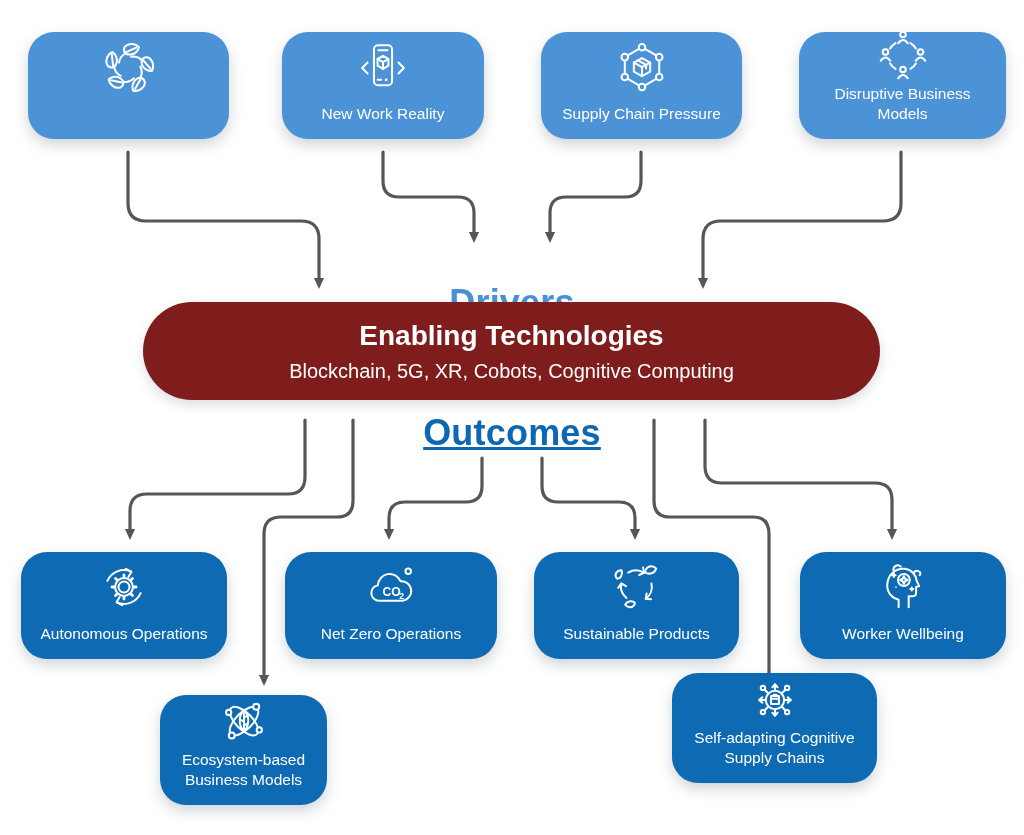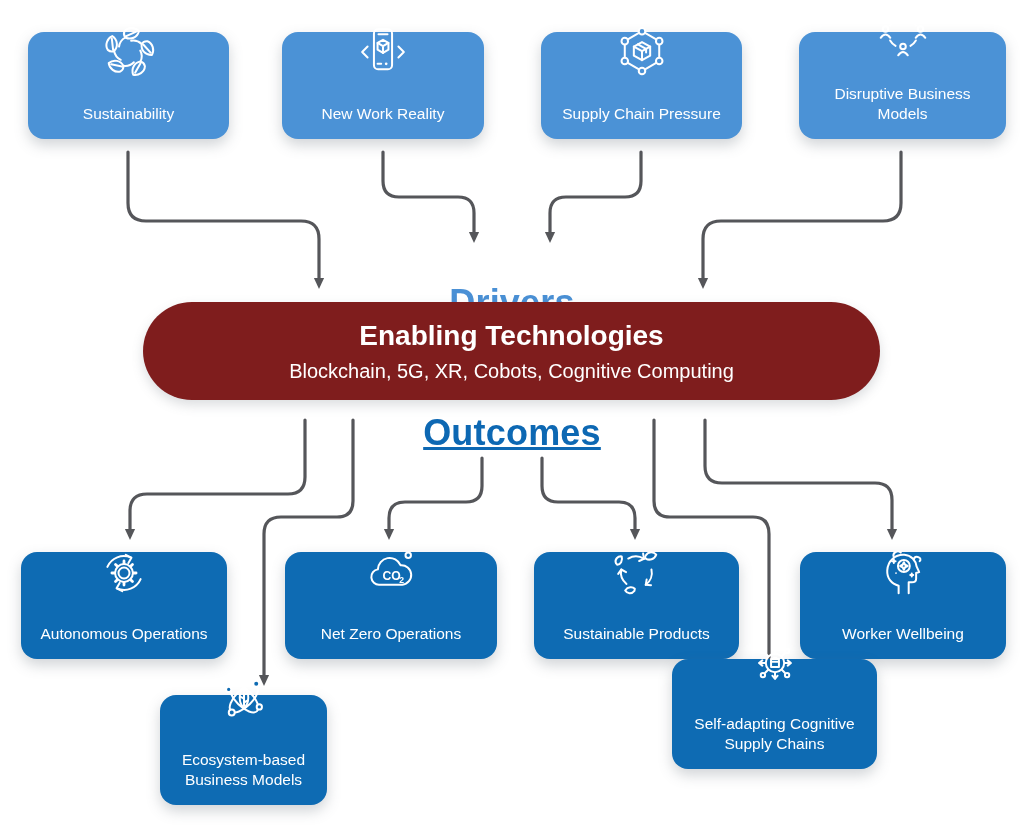--- a/index.html
+++ b/index.html
@@ -2,28 +2,27 @@
 <html><head>
 <meta charset="utf-8">
 <style>
   html,body{margin:0;padding:0;background:#fff;}
   .canvas{
     position:relative;width:1024px;height:835px;background:#ffffff;
     font-family:"Liberation Sans",sans-serif;overflow:hidden;
   }
   .arrow-layer{position:absolute;left:0;top:0;width:1024px;height:835px;}
   .node{
-    position:absolute;border-radius:16px;display:flex;flex-direction:column;
+    position:absolute;border-radius:26px;display:flex;flex-direction:column;
     align-items:center;justify-content:flex-end;color:#fff;text-align:center;
     box-shadow:0 6px 14px rgba(90,100,110,.28);
-    gap:23px;
   }
   .driver{background:#4b92d6;}
   .outcome{background:#0e6bb3;}
-  .icon-wrap{flex:1;display:flex;align-items:flex-end;justify-content:center;padding-top:7px;}
+  .icon-wrap{flex:1;display:flex;align-items:flex-start;justify-content:center;padding-top:7px;}
   .node-label{font-size:15.5px;line-height:1.28;padding:0 10px 15px;font-weight:400;}
   .section-label{
     position:absolute;font-weight:bold;font-size:36px;transform:translateX(-50%);
     letter-spacing:.2px;white-space:nowrap;
   }
   .drivers-label{left:512px;top:253px;color:#4a90d5;margin-top:29px;}
   .outcomes-label{left:512px;top:412px;color:#0d68b3;text-decoration:underline;}
   .pill{
     position:absolute;left:143px;top:302px;width:737px;height:98px;background:#7f1d1d;
     border-radius:49px;display:flex;flex-direction:column;align-items:center;
@@ -84,21 +83,20 @@
               <path d="M28,16 C23.5,18.5 21.5,22 21,26"></path>
           </g>
           <g transform="rotate(288,32,32)">
             <path d="M27,9 C31,4 39,4.5 43,9 C41,16 34,19 28,16 C26.2,14 26.2,11 27,9 Z"></path>
             <path d="M29,14.5 L40,9.5"></path>
               <path d="M28,16 C23.5,18.5 21.5,22 21,26"></path>
           </g>
         </g>
       </svg>
     </div>
-    <div class="node-label">Sustainability</div>
   </div>
 
   <div class="node driver" style="left:282px;top:32px;width:202px;height:107px">
     <div class="icon-wrap">
       <svg class="icon" width="58" height="58" viewBox="0 0 64 64" fill="none" stroke="#fff" stroke-width="2" stroke-linecap="round" stroke-linejoin="round">
         <path d="M15,26 L9,32 L15,38"></path>
         <path d="M49,26 L55,32 L49,38"></path>
         <rect x="22" y="7" width="20" height="44" rx="4.5"></rect>
         <path d="M27,12.5 H37"></path>
         <path d="M26,45 H30"></path>
@@ -238,21 +236,21 @@
         <circle cx="14.5" cy="21" r="3" fill="#0e6bb3"></circle>
         <circle cx="49.5" cy="41" r="3" fill="#0e6bb3"></circle>
         <path d="M32,19.5 C38.5,23.5 38.5,36.5 32,42.5 C25.5,36.5 25.5,23.5 32,19.5 Z"></path>
         <path d="M32,22.5 V40"></path>
         <path d="M32,27 L36.3,24.7 M32,31.5 L27.7,29.2 M32,36 L36.3,33.7"></path>
       </svg>
     </div>
     <div class="node-label">Ecosystem-based Business Models</div>
   </div>
 
-  <div class="node outcome" style="left:672px;top:659px;width:205px;height:110px">
+  <div class="node outcome" style="left:672px;top:673px;width:205px;height:110px">
     <div class="icon-wrap">
       <svg class="icon" width="56" height="56" viewBox="0 0 64 64" fill="none" stroke="#fff" stroke-width="2" stroke-linecap="round" stroke-linejoin="round">
         <circle cx="32" cy="32" r="10.5"></circle>
         <rect x="27.5" y="27.5" width="9" height="9"></rect>
         <path d="M27.5,30.5 H36.5 M30.5,27.5 V26 H33.5 V27.5"></path>
         <path d="M32,20.5 V14.5 M29,17.5 L32,13.8 L35,17.5"></path>
         <path d="M32,43.5 V49.5 M29,46.5 L32,50.2 L35,46.5"></path>
         <path d="M20.5,32 H14.5 M17.5,29 L13.8,32 L17.5,35"></path>
         <path d="M43.5,32 H49.5 M46.5,29 L50.2,32 L46.5,35"></path>
         <path d="M39.8,24.2 L43.2,20.8"></path>

